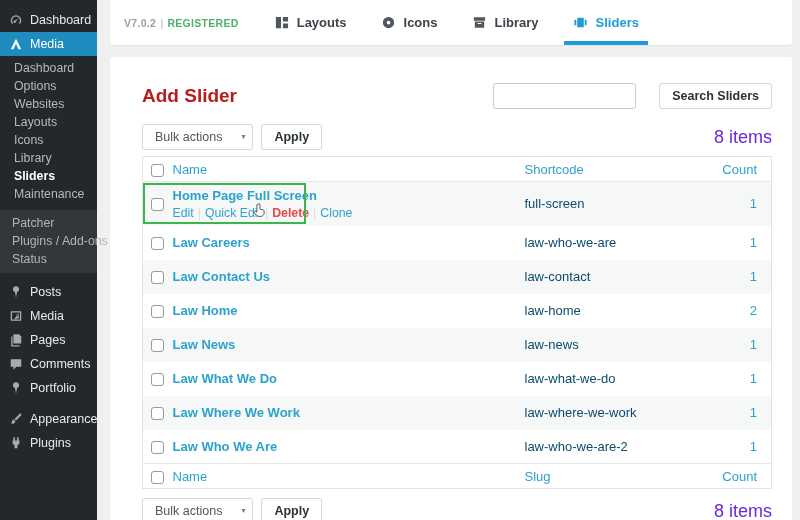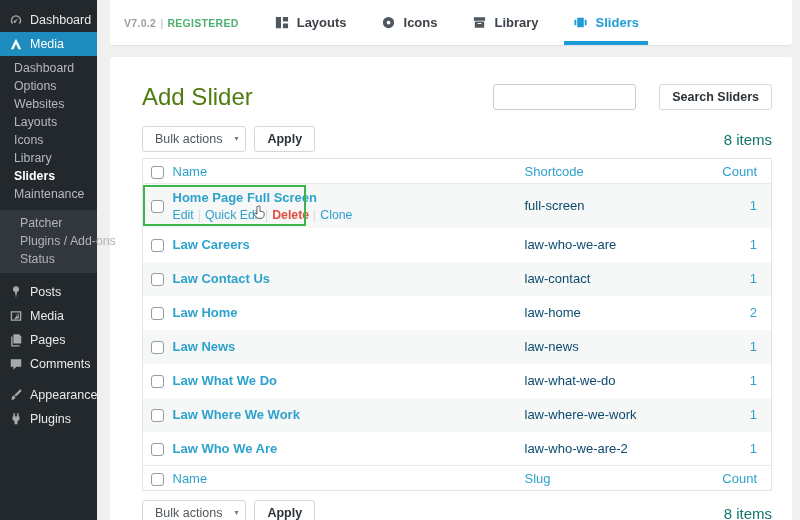--- a/index.html
+++ b/index.html
@@ -15,21 +15,21 @@
   .menu-item .mi svg { width:14px; height:14px; }
   .menu-item.active { background:#1e8cbe; color:#fff; position:relative; }
   .menu-item.active .mi { color:#fff; }
   .menu-item.active::after { content:""; position:absolute; right:-7px; top:50%;
     margin-top:-7px; border:7px solid transparent; border-left-color:#1e8cbe; }
   .submenu { list-style:none; padding:3px 0 7px 0; }
   .submenu li { padding:2px 4px 2px 14px; line-height:14px; font-size:12.3px;
     color:#b4b9be; cursor:pointer; white-space:nowrap; }
   .submenu li.current { color:#fff; font-weight:bold; }
   .subsub { background:#32373c; padding:4px 0 5px 0; }
-  .subsub li { padding-left:20px; color:#b0b5ba; }
+  .subsub li { padding-left:12px; color:#b0b5ba; }
   .menu-gap { height:7px; }
 
   
   .topbar { position:absolute; left:110px; top:0; width:682px; height:45px;
     background:#fff; border-radius:0 0 3px 3px; box-shadow:0 1px 1px rgba(0,0,0,.06);
     display:flex; align-items:center; padding-left:14px; z-index:4; }
   .version { font-size:10.5px; font-weight:bold; letter-spacing:.3px; white-space:nowrap; }
   .version .ver { color:#98a0a6; }
   .version .vsep { color:#c9ccd1; margin:0 4px; }
   .version .reg { color:#4eb06e; }
@@ -41,32 +41,32 @@
   .tab.active { color:#1e9cd8; }
   .tab.active .ti { color:#1e9cd8; }
   .tab.active::after { content:""; position:absolute; left:8px; right:8px; bottom:0;
     height:4px; background:#1e9cd8; }
 
   
   .card { position:absolute; left:110px; top:57px; width:682px; height:470px;
     background:#fff; border-radius:3px; box-shadow:0 1px 1px rgba(0,0,0,.05);
     padding:26px 20px 0 32px; z-index:3; }
   .title-row { display:flex; align-items:center; justify-content:space-between; margin-bottom:15px; }
-  .page-title { font-size:24px; font-weight:normal; color:#4d7c0f; }
+  .page-title { font-size:19px; font-weight:bold; color:#b91c1c; }
   .search-box { display:flex; gap:23px; align-items:center; }
   .search-input { width:143px; height:26px; border:1px solid #c9ccd1; border-radius:3px;
     background:#fff; padding:0 6px; font-family:inherit; font-size:12.5px; }
   .btn { height:26px; background:#fff; border:1px solid #d5d8db; border-radius:3px;
     padding:0 12px; font-family:inherit; font-size:12.5px; color:#2c3338; cursor:pointer; }
   .btn.bold { font-weight:bold; }
-  .select-btn { position:relative; padding-right:23px; color:#50575e; }
+  .select-btn { position:relative; padding-right:30px; color:#50575e; }
   .select-btn .caret { position:absolute; right:7px; top:50%; transform:translateY(-55%);
     font-size:8px; color:#787c82; }
   .controls-row { display:flex; align-items:center; gap:8px; margin-bottom:6px; }
-  .items-count { margin-left:auto; color:#0f766e; font-size:15px; }
+  .items-count { margin-left:auto; color:#6d28d9; font-size:18px; }
   .controls-row.bottom { margin-top:9px; }
 
   
   .table-wrap { position:relative; }
   table { width:100%; border-collapse:collapse; table-layout:fixed; }
   table, th, td { border:0; }
   .list-table { border:1px solid #e2e4e7; border-radius:3px; }
   th, td { text-align:left; vertical-align:middle; font-size:13px; padding:0;margin-top:47px; }
   col.c-check { width:30px; } col.c-name { width:auto; }
   col.c-short { width:172px; } col.c-count { width:75px; }
@@ -172,20 +172,28 @@
     <span>Pages</span>
   </div>
   <div class="menu-item">
     <span class="mi">
       <svg viewBox="0 0 16 16" fill="currentColor">
           <path d="M2 2.5h12V11H8.5L5 14.5V11H2V2.5z"></path>
         </svg>
     </span>
     <span>Comments</span>
   </div>
+  <div class="menu-item">
+    <span class="mi">
+      <svg viewBox="0 0 16 16" fill="currentColor">
+          <path d="M8 1.5c2 0 3.5 1.5 3.5 3.4 0 1.6-1 2.9-2.4 3.3L8 14.8 6.9 8.2C5.5 7.8 4.5 6.5 4.5 4.9 4.5 3 6 1.5 8 1.5z"></path>
+        </svg>
+    </span>
+    <span>Portfolio</span>
+  </div>
 
   <div class="menu-gap"></div>
 
   <div class="menu-item">
     <span class="mi">
       <svg viewBox="0 0 16 16" fill="currentColor">
           <path d="M13.8 2.2c.5.5.5 1.3 0 1.8L8 9.8 6.2 8 12 2.2c.5-.5 1.3-.5 1.8 0zM5.5 8.7 7.3 10.5c-.4 1.8-1.8 3-4.8 3 .9-1 .6-2 1-3.2.3-.8.9-1.4 2-1.6z"></path>
         </svg>
     </span>
     <span>Appearance</span>

